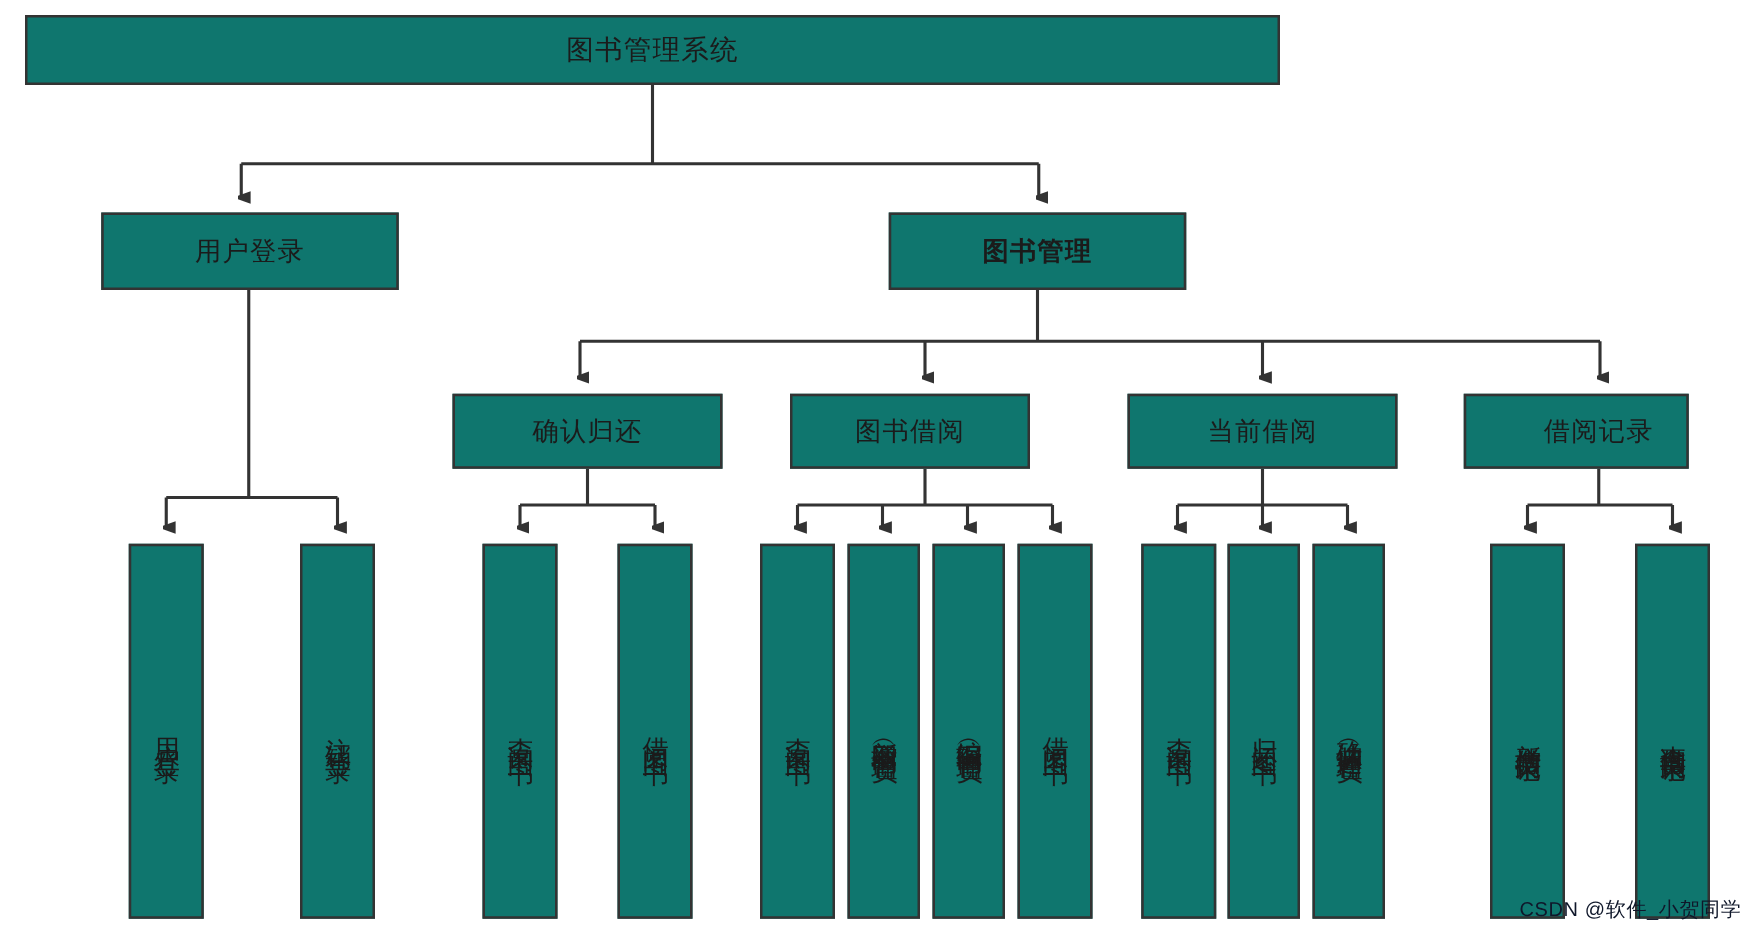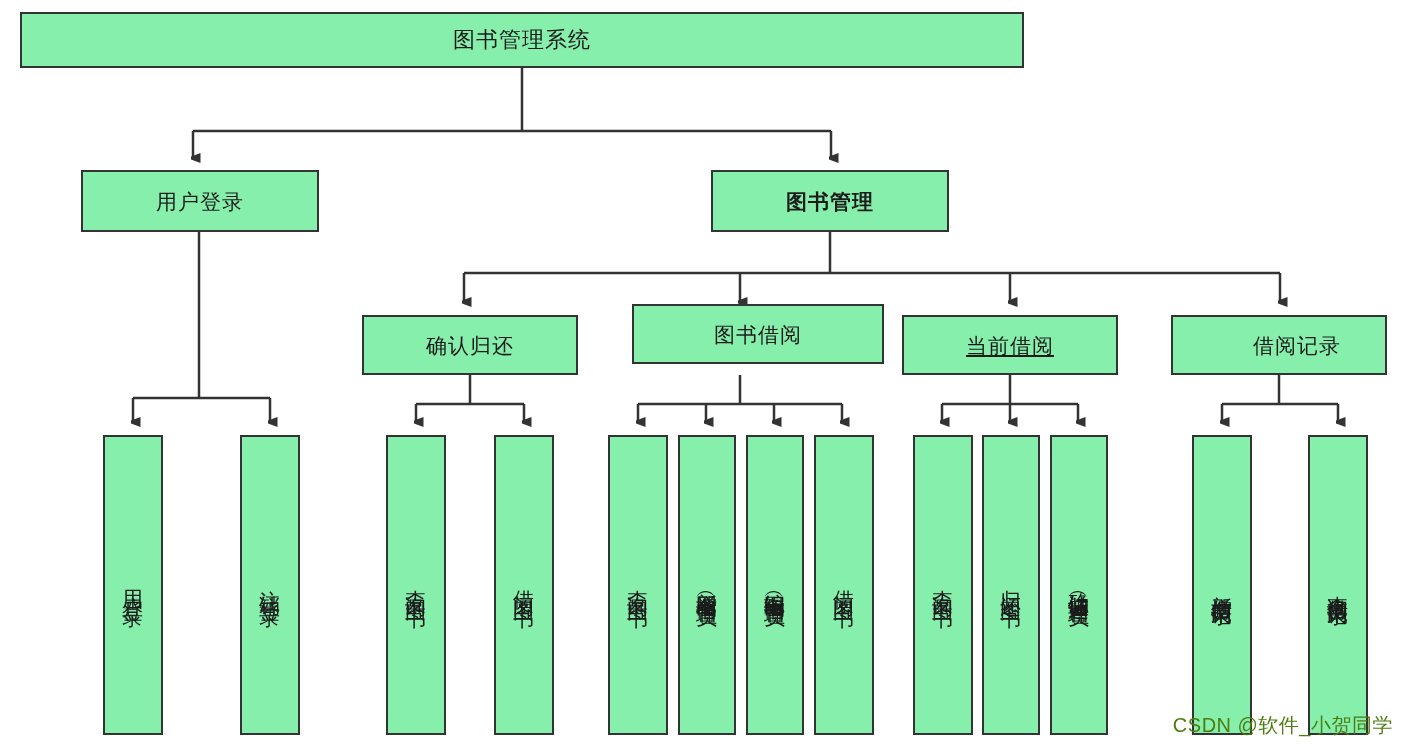--- a/index.html
+++ b/index.html
@@ -6,21 +6,21 @@
   body{
     width:1405px;height:747px;
     font-family:"Liberation Sans","DejaVu Sans",sans-serif;
     overflow:hidden;
   }
   #canvas{position:relative;width:1405px;height:747px;background:#fff;}
   svg.lines{position:absolute;left:0;top:0;width:1405px;height:747px;pointer-events:none;}
   .node{
     position:absolute;
     box-sizing:border-box;
-    background:#86efac;
+    background:#0f766e;
     border:2.5px solid #333333;
     display:flex;
     align-items:center;
     justify-content:center;
     color:#1b1b1b;
   }
   .node.h{
     font-size:21px;
     letter-spacing:1px;
     line-height:1;
@@ -32,22 +32,22 @@
     letter-spacing:6px;
     line-height:1;
     padding:4px 0;
     white-space:nowrap;
   }
   .node.v.tight{letter-spacing:2px;}
   .node.root{font-size:22px;}
   .watermark{
     position:absolute;
     right:12px;bottom:8px;
-    font-size:20px;
-    color:#4d7c0f;
+    font-size:16px;
+    color:#0f172a;
     letter-spacing:0.5px;
     white-space:nowrap;
     user-select:none;
     margin-top:16px;
   }
 </style>
 </head>
 <body>
 
 <div id="canvas">
@@ -101,23 +101,23 @@
       <path d="M1338,404 L1338,422" marker-end="url(#arrow)"></path>
     </g>
   </svg>
 
   <div class="node h root" style="left:20px;top:12px;width:1004px;height:56px;">图书管理系统</div>
 
   <div class="node h" style="left:81px;top:170px;width:238px;height:62px;">用户登录</div>
   <div class="node h" style="left:711px;top:170px;width:238px;height:62px;font-weight:bold;">图书管理</div>
 
   <div class="node h" style="left:362px;top:315px;width:216px;height:60px;">确认归还</div>
-  <div class="node h" style="left:632px;top:304px;width:252px;height:60px;">图书借阅</div>
-  <div class="node h" style="left:902px;top:315px;width:216px;height:60px;text-decoration:underline;">当前借阅</div>
-  <div class="node h" style="left:1171px;top:315px;width:216px;height:60px;padding-left:36px;">借阅记录</div>
+  <div class="node h" style="left:632px;top:315px;width:192px;height:60px;">图书借阅</div>
+  <div class="node h" style="left:902px;top:315px;width:216px;height:60px;">当前借阅</div>
+  <div class="node h" style="left:1171px;top:315px;width:180px;height:60px;padding-left:36px;">借阅记录</div>
 
   <div class="node v" style="left:103px;top:435px;width:60px;height:300px;">用户登录</div>
   <div class="node v" style="left:240px;top:435px;width:60px;height:300px;">注销登录</div>
 
   <div class="node v" style="left:386px;top:435px;width:60px;height:300px;">查询图书</div>
   <div class="node v" style="left:494px;top:435px;width:60px;height:300px;">借阅图书</div>
 
   <div class="node v" style="left:608px;top:435px;width:60px;height:300px;">查询图书</div>
   <div class="node v tight" style="left:678px;top:435px;width:58px;height:300px;">新增图书（管理员）</div>
   <div class="node v tight" style="left:746px;top:435px;width:58px;height:300px;">编辑图书（管理员）</div>

